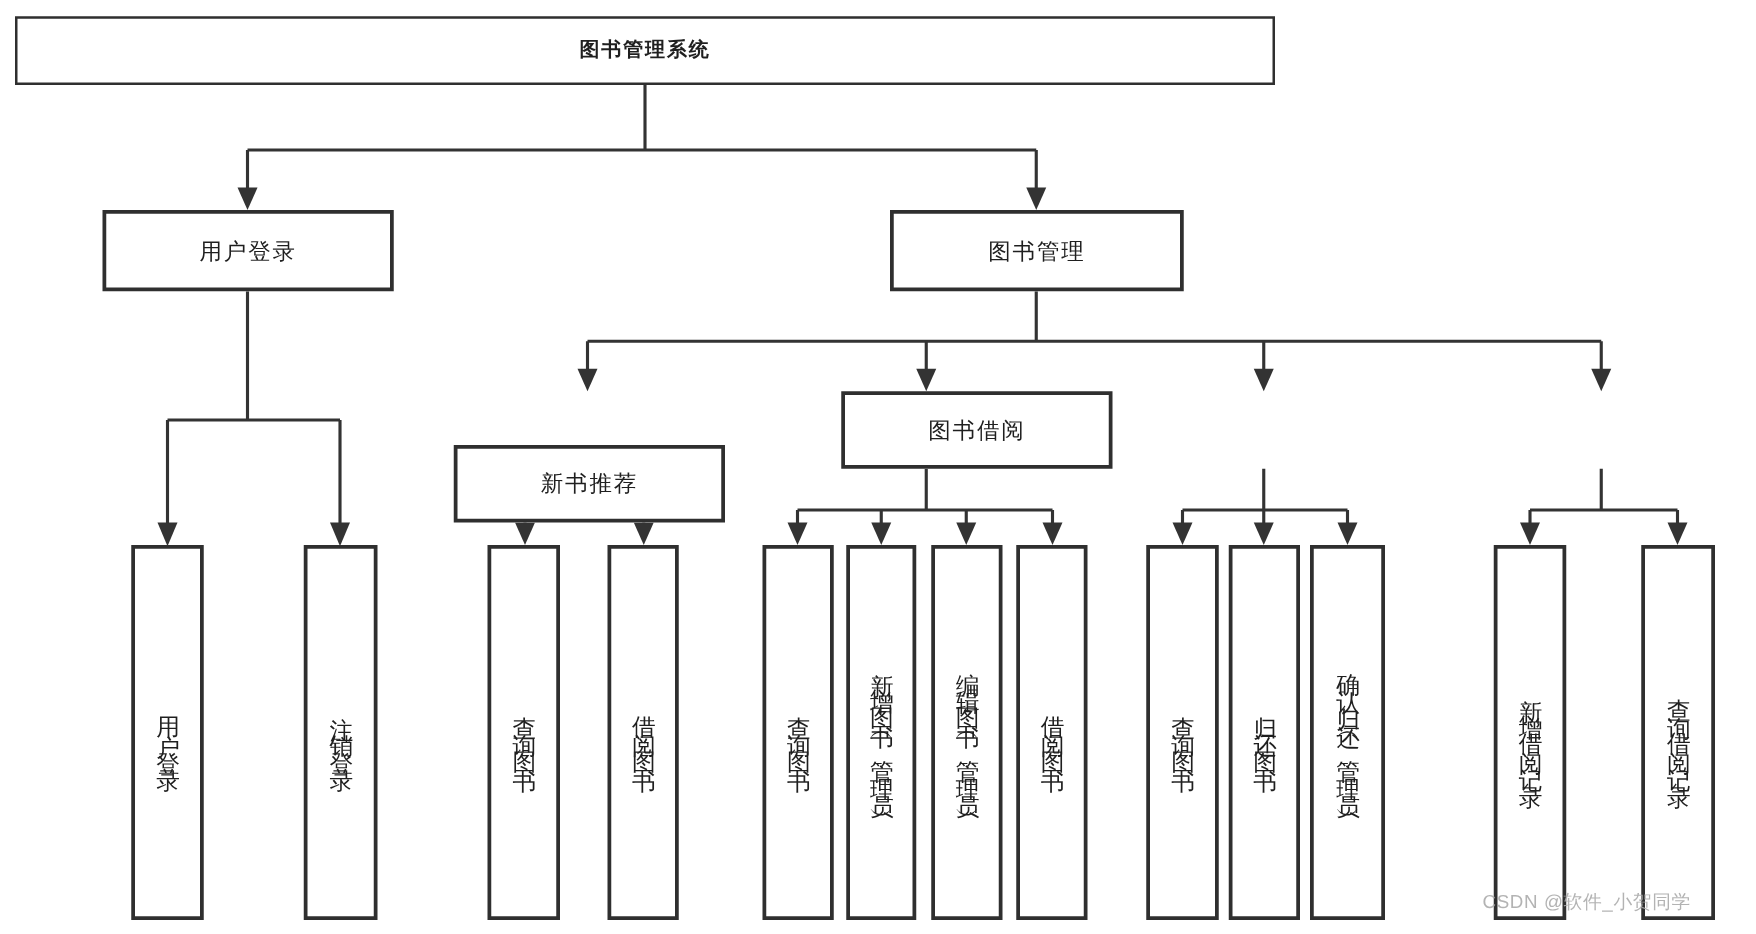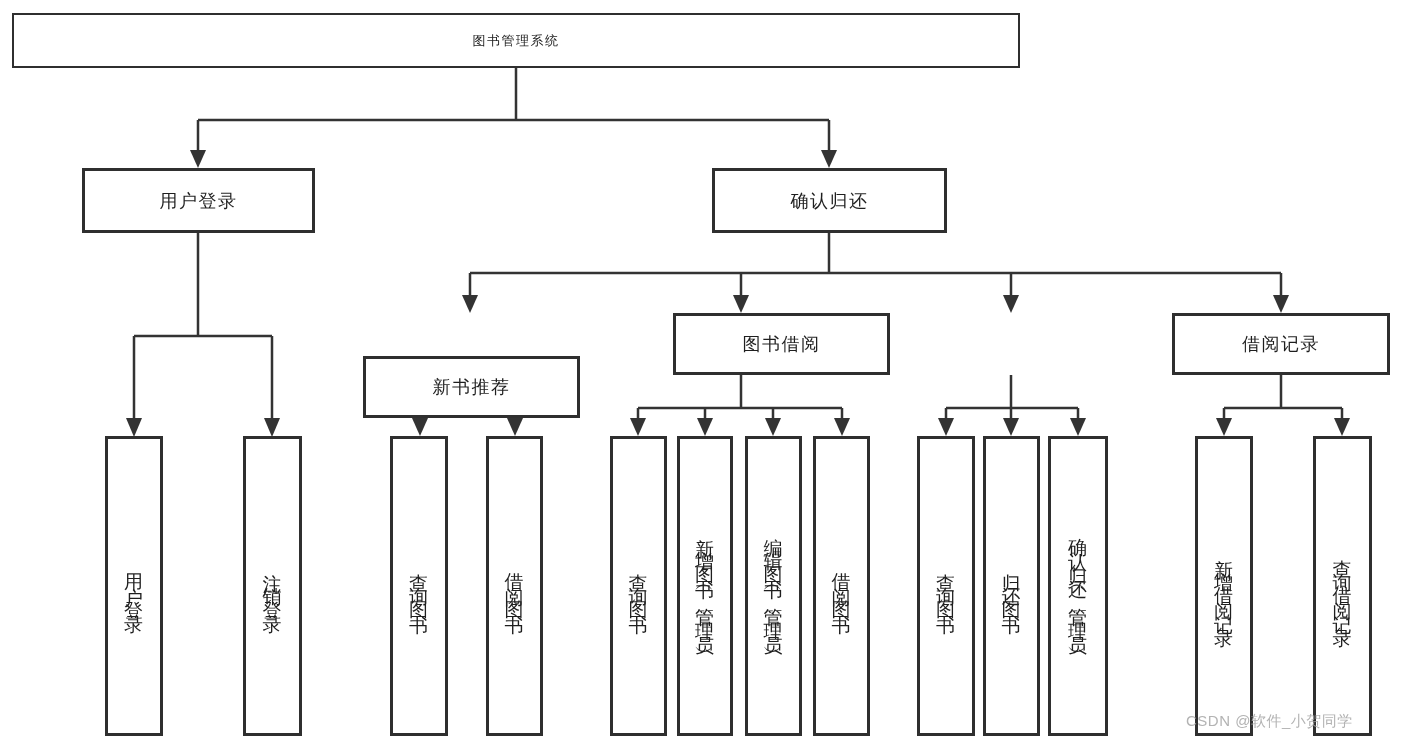--- a/index.html
+++ b/index.html
@@ -7,21 +7,21 @@
     position:relative;width:1405px;height:747px;background:#ffffff;
     font-family:"Liberation Sans",sans-serif;overflow:hidden;
   }
   .wires{position:absolute;left:0;top:0;pointer-events:none;}
   .box{
     position:absolute;box-sizing:border-box;background:#ffffff;
     border:3px solid #2f2f2f;color:#1f1f1f;
     display:flex;align-items:center;justify-content:center;
     white-space:nowrap;
   }
-  .root{border-width:2.5px;font-size:13px;letter-spacing:1.5px;}
+  .root{border-width:2.5px;font-size:16px;letter-spacing:1.5px;font-weight:bold;}
   .hnode{font-size:18px;letter-spacing:1.5px;}
   .leaf{
     top:436px;height:300px;
     writing-mode:vertical-rl;text-orientation:mixed;
     font-size:19px;letter-spacing:14px;line-height:1;
   }
   .watermark{
     position:absolute;left:1186px;top:712px;z-index:5;
     font-size:15px;letter-spacing:0.5px;color:rgba(168,168,168,0.88);
     white-space:nowrap;
@@ -60,25 +60,24 @@
       <polygon points="1003,418 1019,418 1011,436"></polygon>
       <polygon points="1070,418 1086,418 1078,436"></polygon>
       <polygon points="1216,418 1232,418 1224,436"></polygon>
       <polygon points="1334,418 1350,418 1342,436"></polygon>
     </g>
   </svg>
 
   <div class="box root" style="left:12px;top:13px;width:1008px;height:55px;">图书管理系统</div>
 
   <div class="box hnode" style="left:82px;top:168px;width:233px;height:65px;">用户登录</div>
-  <div class="box hnode" style="left:712px;top:168px;width:235px;height:65px;">确认归还</div>
+  <div class="box hnode" style="left:712px;top:168px;width:235px;height:65px;">图书管理</div>
 
   <div class="box hnode" style="left:363px;top:313px;width:217px;height:62px;margin-top:43px;">新书推荐</div>
   <div class="box hnode" style="left:633px;top:313px;width:217px;height:62px;margin-left:40px;">图书借阅</div>
-  <div class="box hnode" style="left:1172px;top:313px;width:218px;height:62px;">借阅记录</div>
 
   <div class="box leaf" style="left:105px;width:58px;">用户登录</div>
   <div class="box leaf" style="left:243px;width:59px;">注销登录</div>
 
   <div class="box leaf" style="left:390px;width:58px;">查询图书</div>
   <div class="box leaf" style="left:486px;width:57px;">借阅图书</div>
 
   <div class="box leaf" style="left:610px;width:57px;">查询图书</div>
   <div class="box leaf" style="left:677px;width:56px;">新增图书（管理员）</div>
   <div class="box leaf" style="left:745px;width:57px;">编辑图书（管理员）</div>

